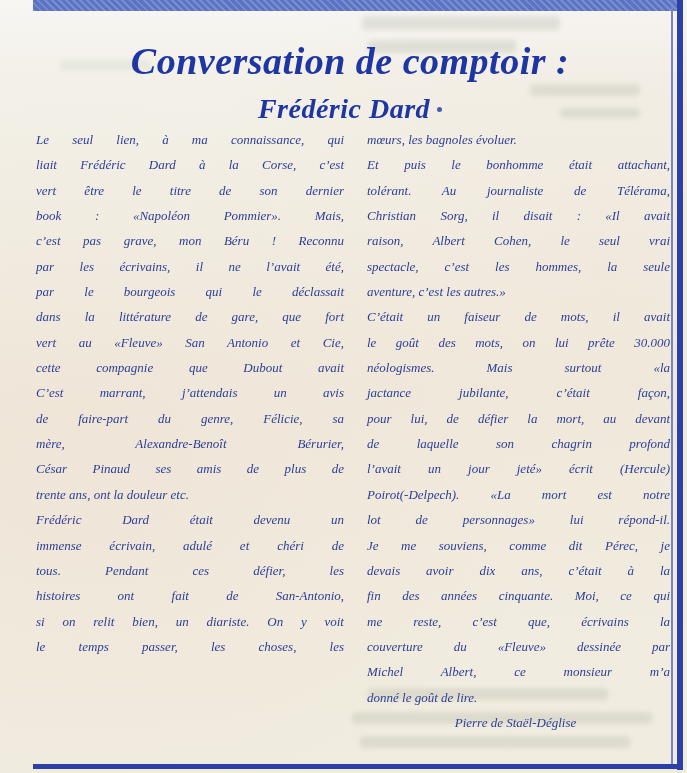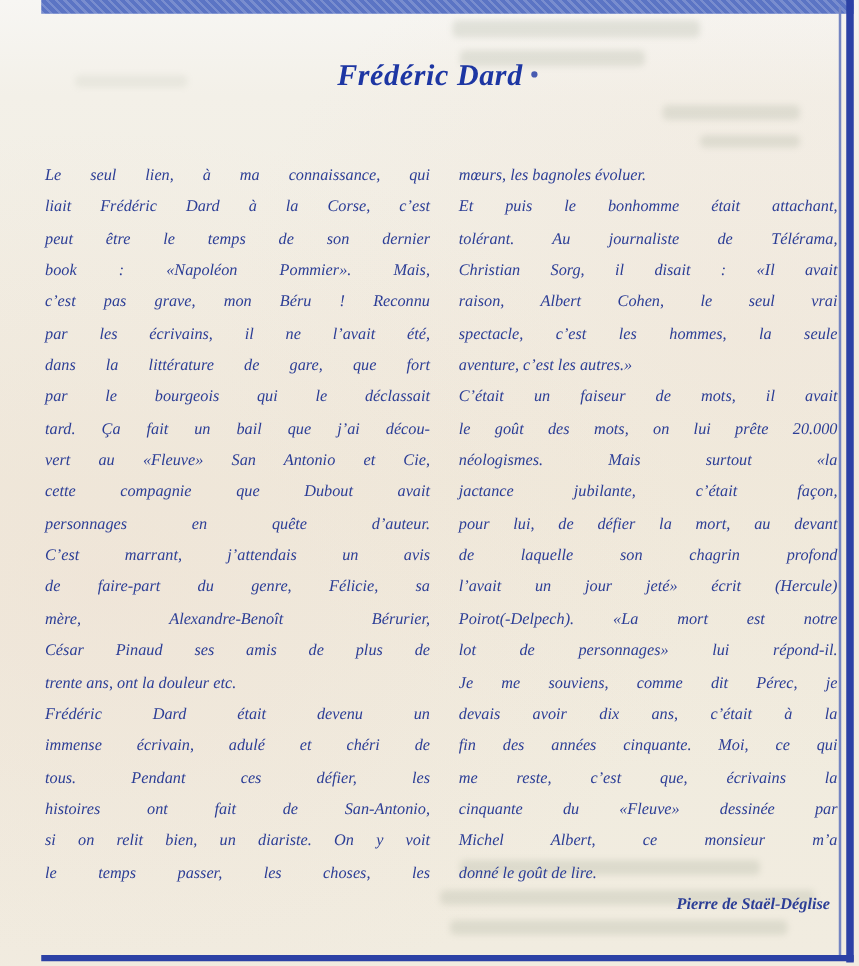--- a/index.html
+++ b/index.html
@@ -38,35 +38,35 @@
   .g8{left:60px;top:60px;width:90px;height:10px;opacity:.12;}
 
   
   .title{
     position:absolute;left:26px;top:13px;width:648px;
     text-align:center;color:var(--title,#1d36a3);
     font-style:italic;font-weight:bold;
     font-size:38px;line-height:47px;
     letter-spacing:.5px;
   }
-  .title .t2{display:block;font-size:24px;}
+  .title .t2{display:block;font-size:28px;}
   .dot{display:inline-block;width:5px;height:5px;border-radius:50%;
     background:var(--title,#1d36a3);margin-left:7px;vertical-align:6px;opacity:.8;}
 
   
   .col{
     position:absolute;top:127px;
     font-style:italic;font-size:13px;line-height:25.35px;
     color:var(--ink,#2c3e96);
   }
   .col-left{left:36px;width:308px;}
   .col-right{left:367px;width:303px;}
   .line{height:25.35px;text-align:justify;text-align-last:justify;white-space:nowrap;}
   .line.end{text-align-last:auto;white-space:normal;}
-  .sig{height:25.35px;font-weight:bold;text-align:right;padding-right:6px;}
+  .sig{height:25.35px;font-weight:normal;text-align:center;padding-right:6px;}
 </style>
 </head>
 <body>
 
 <div class="page">
 
   <div class="top-bar"></div>
   <div class="right-thin"></div>
   <div class="right-thick"></div>
   <div class="bottom-rule"></div>
@@ -74,37 +74,36 @@
   <div class="ghost g1"></div>
   <div class="ghost g2"></div>
   <div class="ghost g3"></div>
   <div class="ghost g4"></div>
   <div class="ghost g5"></div>
   <div class="ghost g6"></div>
   <div class="ghost g7"></div>
   <div class="ghost g8"></div>
 
   <h1 class="title">
+    <span class="t1">Conversation de comptoir :</span>
     <span class="t2"><span>Frédéric Dard</span><span class="dot"></span></span>
   </h1>
 
   <div class="col col-left">
     <div class="lines">
         <div class="line">Le seul lien, à ma connaissance, qui</div>
         <div class="line">liait Frédéric Dard à la Corse, c’est</div>
-        <div class="line">peut être le temps de son dernier</div>
+        <div class="line">vert être le titre de son dernier</div>
         <div class="line">book : «Napoléon Pommier». Mais,</div>
         <div class="line">c’est pas grave, mon Béru ! Reconnu</div>
         <div class="line">par les écrivains, il ne l’avait été,</div>
+        <div class="line">par le bourgeois qui le déclassait</div>
         <div class="line">dans la littérature de gare, que fort</div>
-        <div class="line">par le bourgeois qui le déclassait</div>
-        <div class="line">tard. Ça fait un bail que j’ai décou-</div>
         <div class="line">vert au «Fleuve» San Antonio et Cie,</div>
         <div class="line">cette compagnie que Dubout avait</div>
-        <div class="line">personnages en quête d’auteur.</div>
         <div class="line">C’est marrant, j’attendais un avis</div>
         <div class="line">de faire-part du genre, Félicie, sa</div>
         <div class="line">mère, Alexandre-Benoît Bérurier,</div>
         <div class="line">César Pinaud ses amis de plus de</div>
         <div class="line end">trente ans, ont la douleur etc.</div>
         <div class="line">Frédéric Dard était devenu un</div>
         <div class="line">immense écrivain, adulé et chéri de</div>
         <div class="line">tous. Pendant ces défier, les</div>
         <div class="line">histoires ont fait de San-Antonio,</div>
         <div class="line">si on relit bien, un diariste. On y voit</div>
@@ -115,32 +114,32 @@
   <div class="col col-right">
     <div class="lines">
         <div class="line end">mœurs, les bagnoles évoluer.</div>
         <div class="line">Et puis le bonhomme était attachant,</div>
         <div class="line">tolérant. Au journaliste de Télérama,</div>
         <div class="line">Christian Sorg, il disait : «Il avait</div>
         <div class="line">raison, Albert Cohen, le seul vrai</div>
         <div class="line">spectacle, c’est les hommes, la seule</div>
         <div class="line end">aventure, c’est les autres.»</div>
         <div class="line">C’était un faiseur de mots, il avait</div>
-        <div class="line">le goût des mots, on lui prête 20.000</div>
+        <div class="line">le goût des mots, on lui prête 30.000</div>
         <div class="line">néologismes. Mais surtout «la</div>
         <div class="line">jactance jubilante, c’était façon,</div>
         <div class="line">pour lui, de défier la mort, au devant</div>
         <div class="line">de laquelle son chagrin profond</div>
         <div class="line">l’avait un jour jeté» écrit (Hercule)</div>
         <div class="line">Poirot(-Delpech). «La mort est notre</div>
         <div class="line">lot de personnages» lui répond-il.</div>
         <div class="line">Je me souviens, comme dit Pérec, je</div>
         <div class="line">devais avoir dix ans, c’était à la</div>
         <div class="line">fin des années cinquante. Moi, ce qui</div>
         <div class="line">me reste, c’est que, écrivains la</div>
-        <div class="line">cinquante du «Fleuve» dessinée par</div>
+        <div class="line">couverture du «Fleuve» dessinée par</div>
         <div class="line">Michel Albert, ce monsieur m’a</div>
         <div class="line end">donné le goût de lire.</div>
       </div>
     <div class="sig">Pierre de Staël-Déglise</div>
   </div>
 
 </div>
 
 </body></html>

